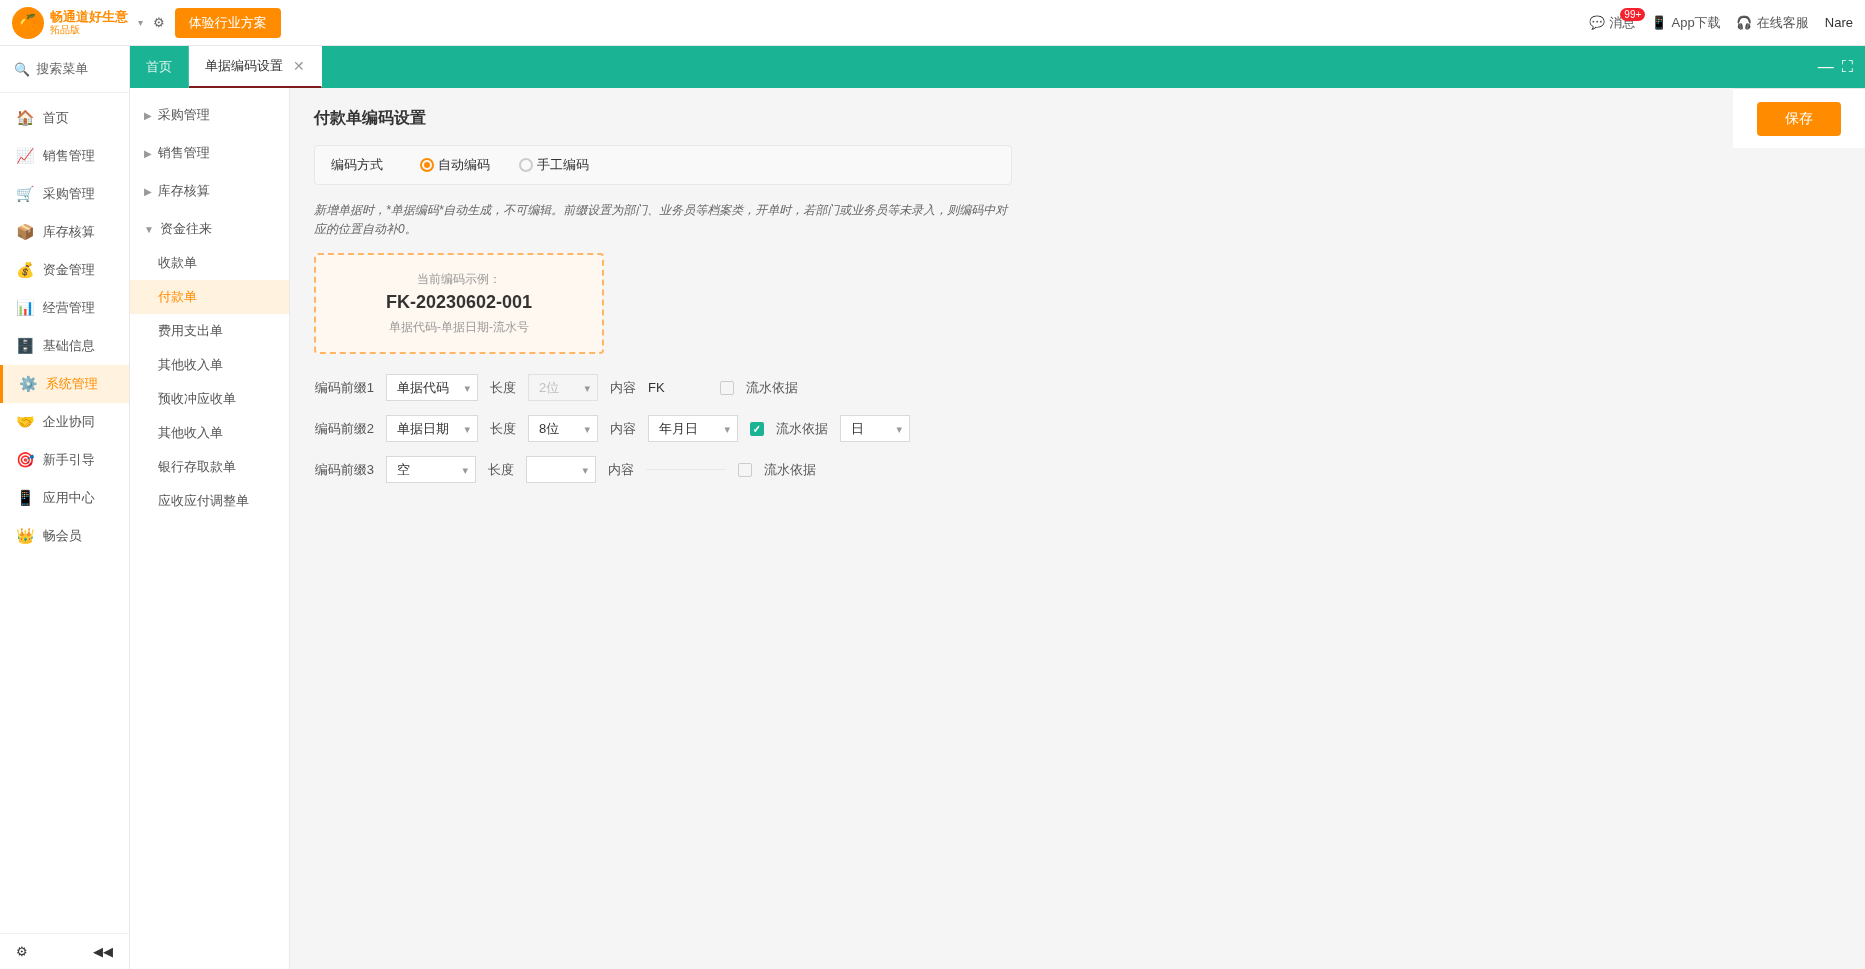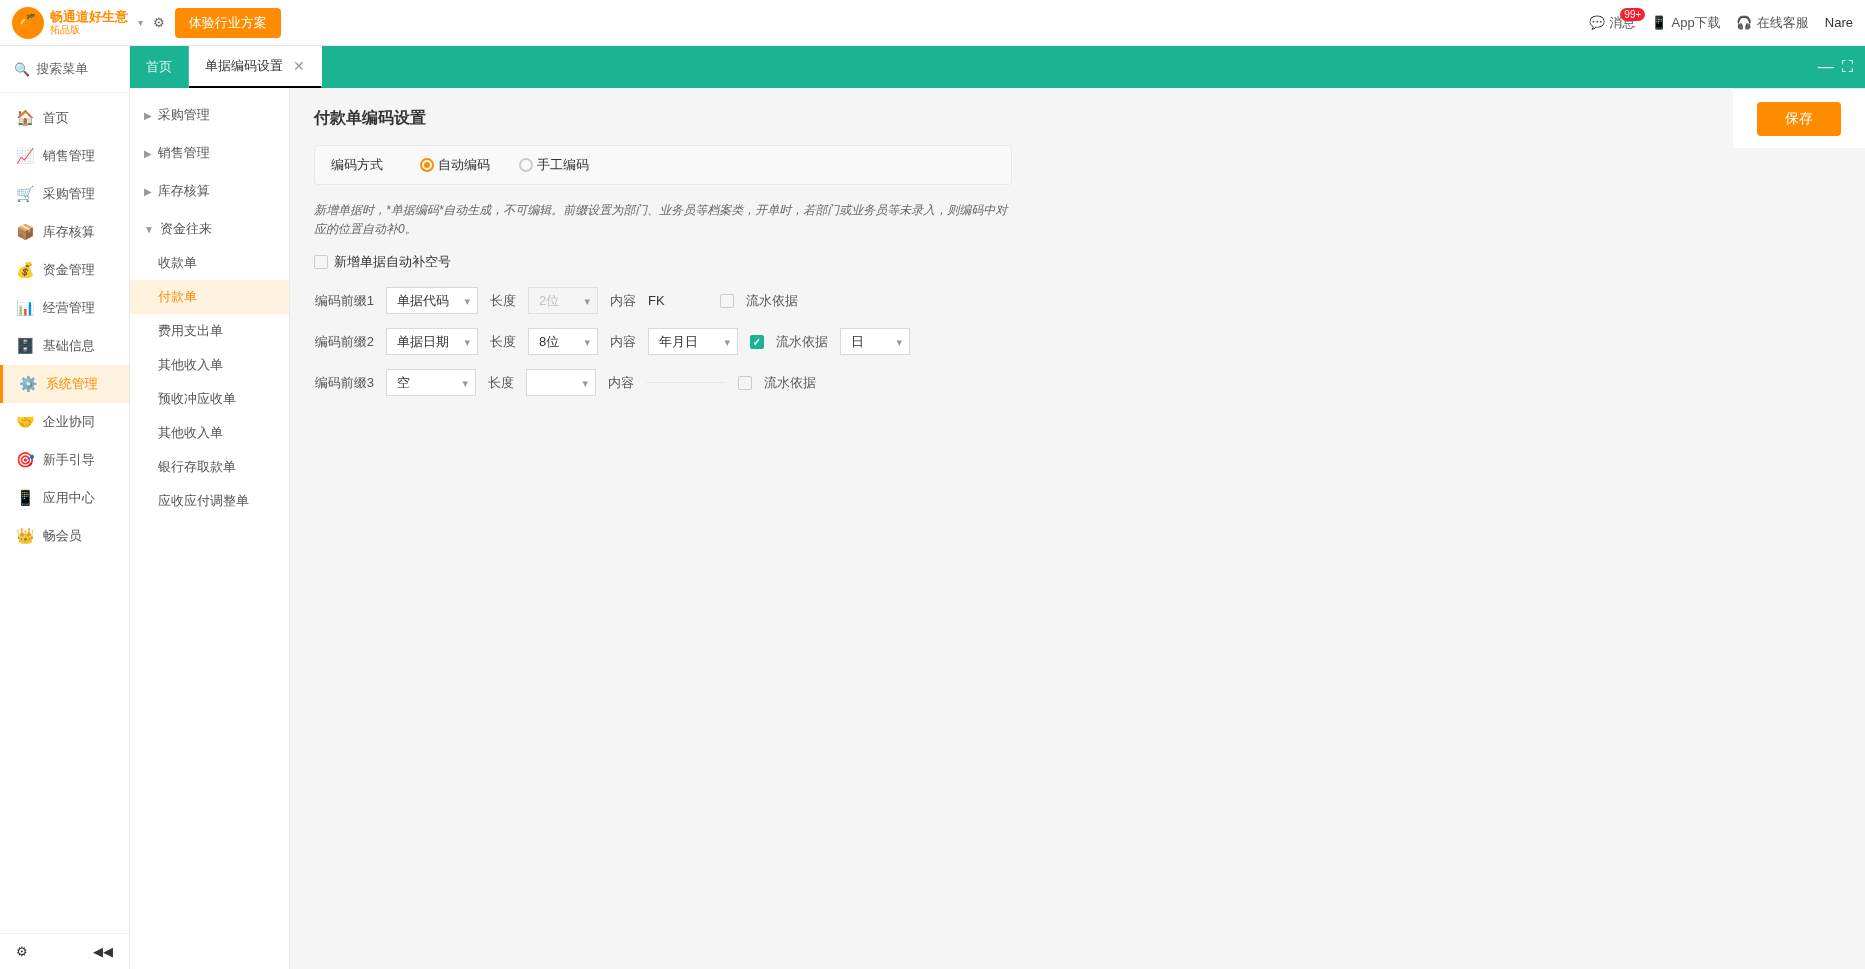--- a/index.html
+++ b/index.html
@@ -165,21 +165,21 @@
       font-size: 13px;
       cursor: pointer;
       color: rgba(255,255,255,0.85);
       border-right: 1px solid rgba(255,255,255,0.2);
       gap: 6px;
       white-space: nowrap;
     }
     .tab-item.active {
       background: #fff;
       color: #333;
-      border-bottom: 2px solid #000000;
+      border-bottom: 2px solid #7f1d1d;
     }
     .tab-close {
       color: #999;
       font-size: 14px;
       cursor: pointer;
       margin-left: 4px;
     }
     .tab-bar-right {
       margin-left: auto;
       display: flex;
@@ -624,26 +624,27 @@
             <label class="radio-item">
               <div class="radio-input"></div>
               <span>手工编码</span>
             </label>
           </div>
 
           
           <div class="info-text">新增单据时，*单据编码*自动生成，不可编辑。前缀设置为部门、业务员等档案类，开单时，若部门或业务员等未录入，则编码中对应的位置自动补0。</div>
 
           
-
-          
-          <div class="checkbox-row">
-            <div class="checkbox-input" style="appearance:none;width:14px;height:14px;border:1px solid #ccc;border-radius:2px;cursor:pointer;display:inline-block;"></div>
-            <span class="checkbox-label">新增单据自动补空号</span>
-          </div>
+          <div class="code-preview">
+            <div style="font-size:12px;color:#999;margin-bottom:4px;">当前编码示例：</div>
+            <div class="code-example">FK-20230602-001</div>
+            <div class="code-desc">单据代码-单据日期-流水号</div>
+          </div>
+
+          
 
           
           <div class="form-row">
             <span class="form-label">编码前缀1</span>
             <div class="select-wrap">
               <select class="form-select">
                 <option>单据代码</option>
               </select>
             </div>
             <span class="length-label">长度</span>

